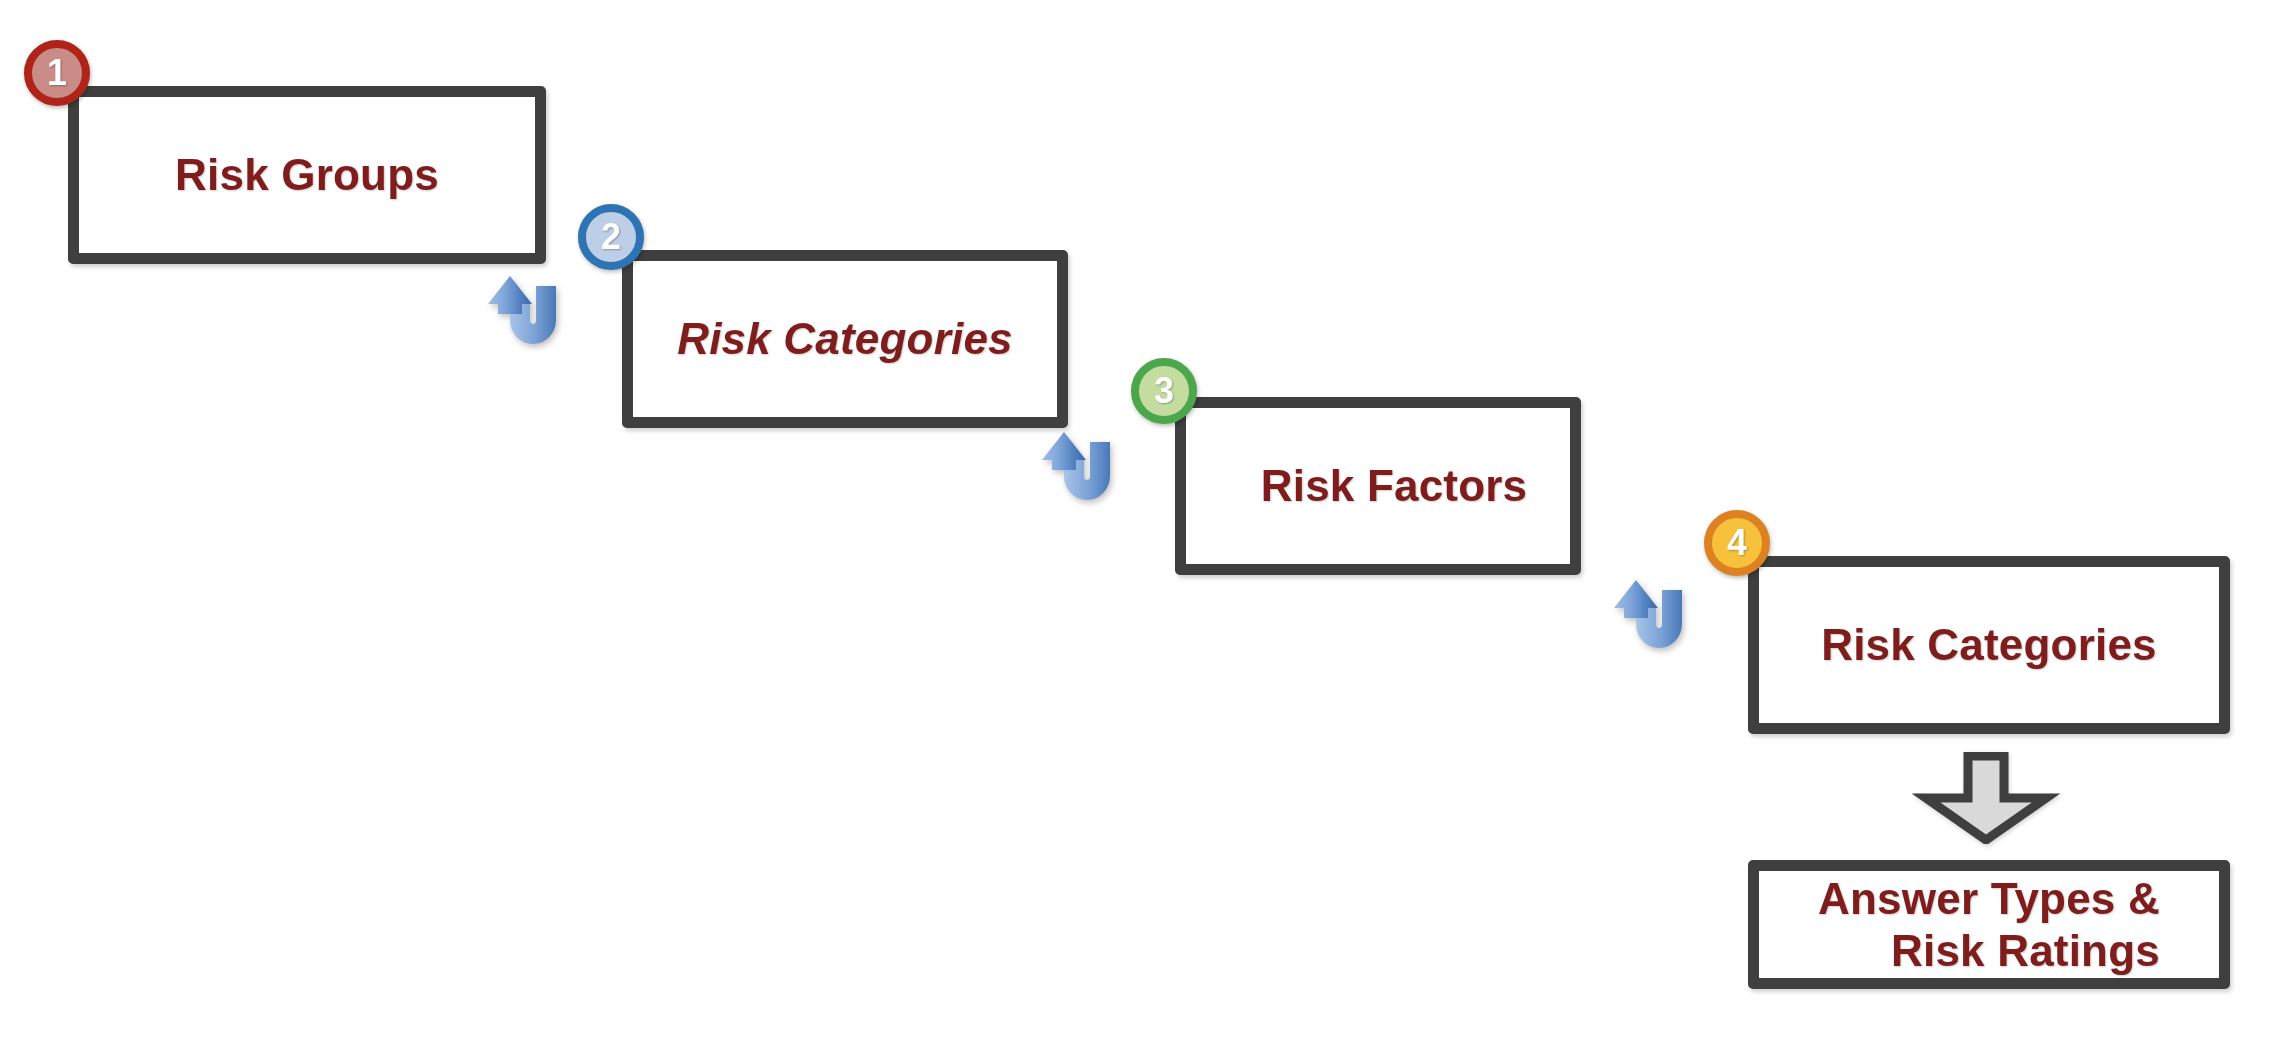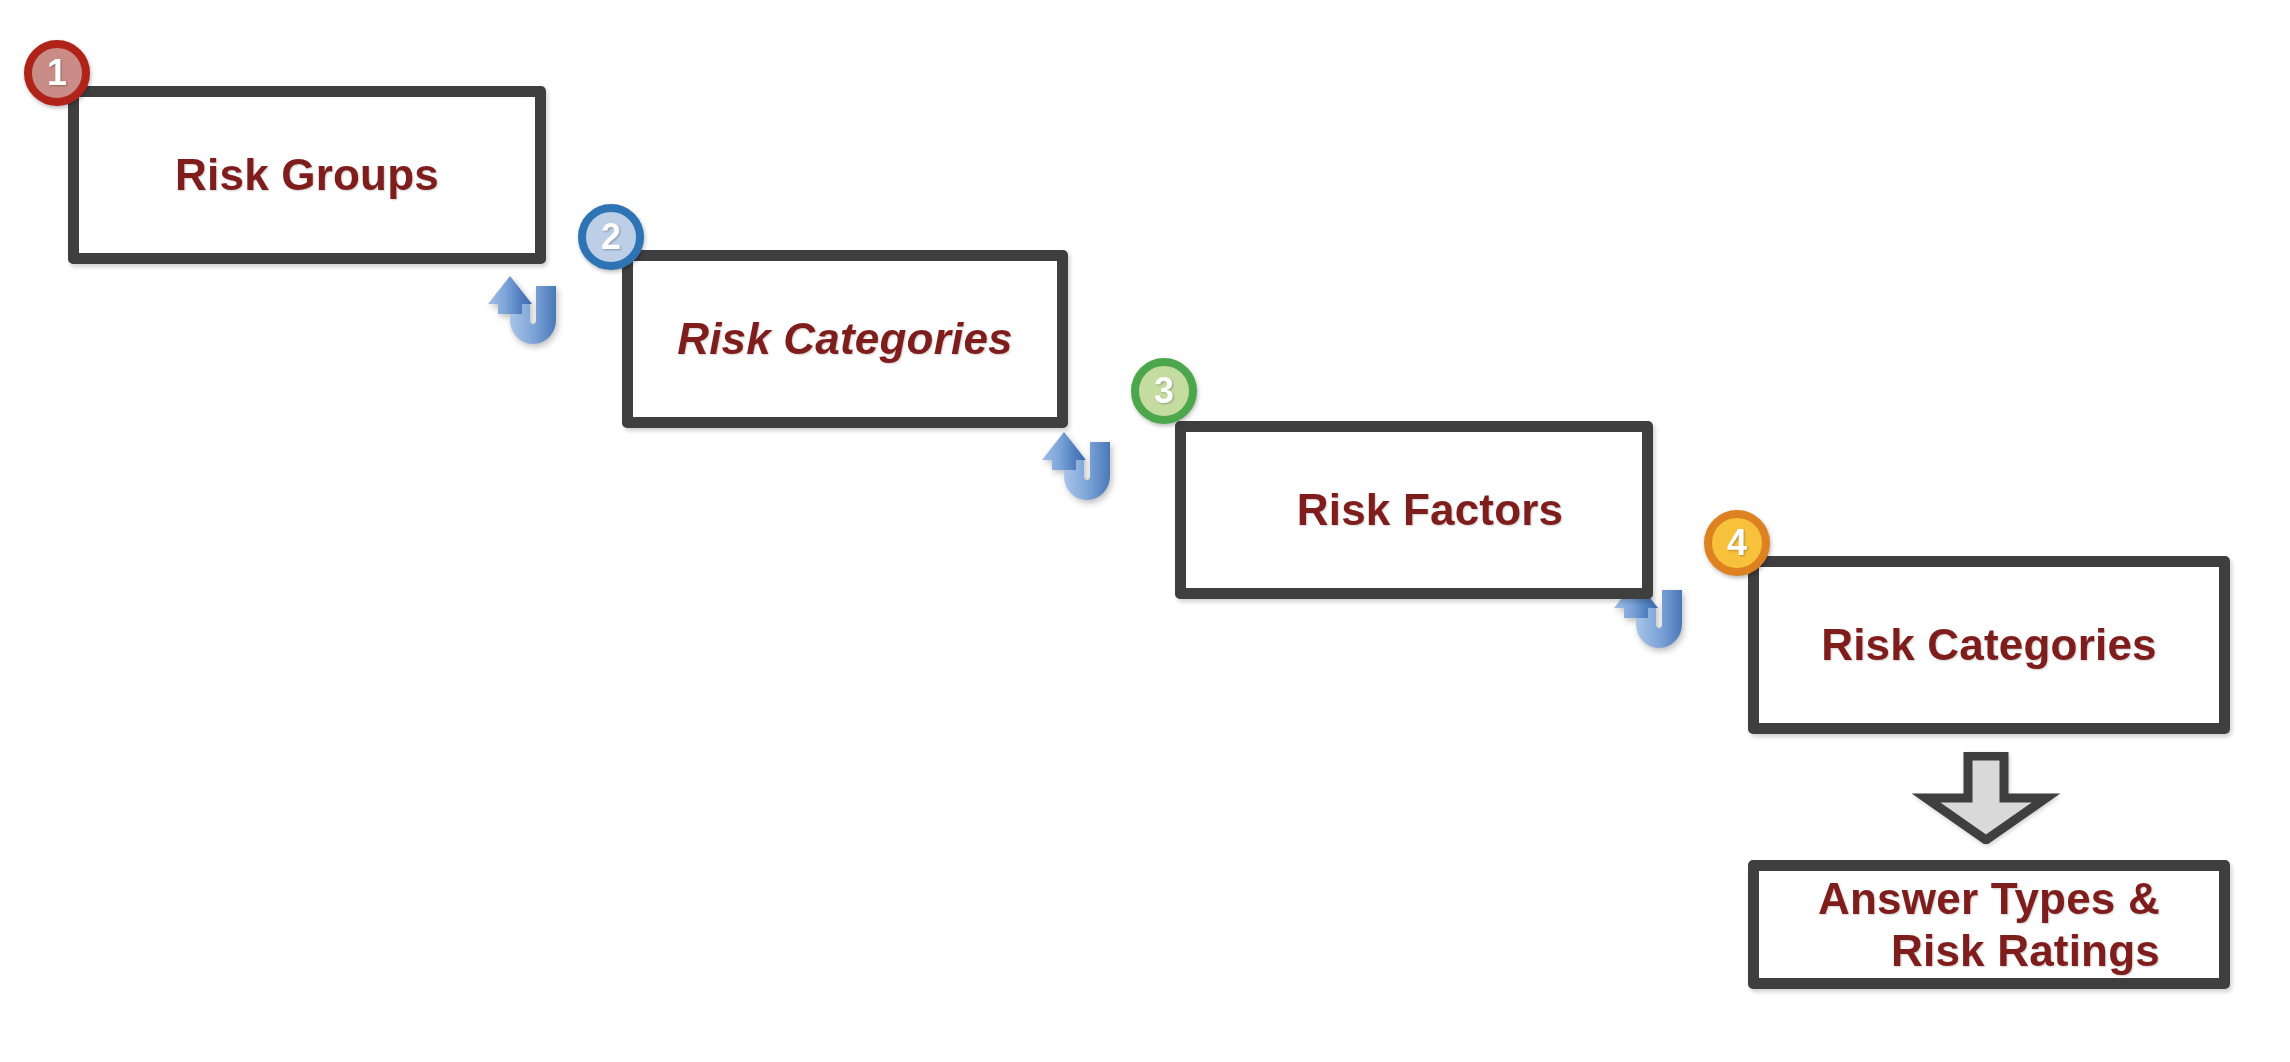--- a/index.html
+++ b/index.html
@@ -147,21 +147,21 @@
              A 23 24 0 0 0 80 44
              L 80 10
              L 60 10
              L 60 44
              A 3 4 0 0 1 54 44
              L 54 26
              Z" fill="url(#ug2b)"></path>
     <path d="M 34 0 L 12 28 L 22 28 L 22 38 L 46 38 L 46 28 L 56 28 Z" fill="url(#ug2)"></path>
   </svg>
 
-  <div class="step-box" style="left:1175px; top:421px; width:478px; height:178px;padding-left:32px;">
+  <div class="step-box" style="left:1175px; top:397px; width:406px; height:178px;padding-left:32px;">
     <span class="box-label">Risk Factors</span>
   </div>
   <div class="badge badge-3" style="left:1131px; top:358px;">
     <span class="badge-num">3</span>
   </div>
 
   <svg class="uturn" style="left:1602px; top:580px;" width="110" height="85" viewBox="0 0 110 85">
     <defs>
       <linearGradient id="ug3" x1="0" y1="0" x2="1" y2="0">
         <stop offset="0%" stop-color="#9FBDE3"></stop>

